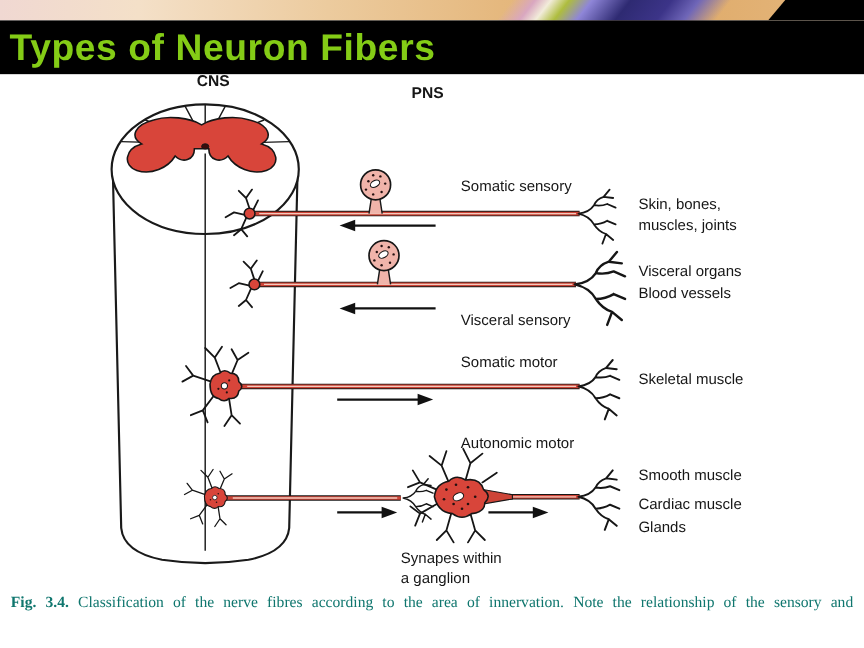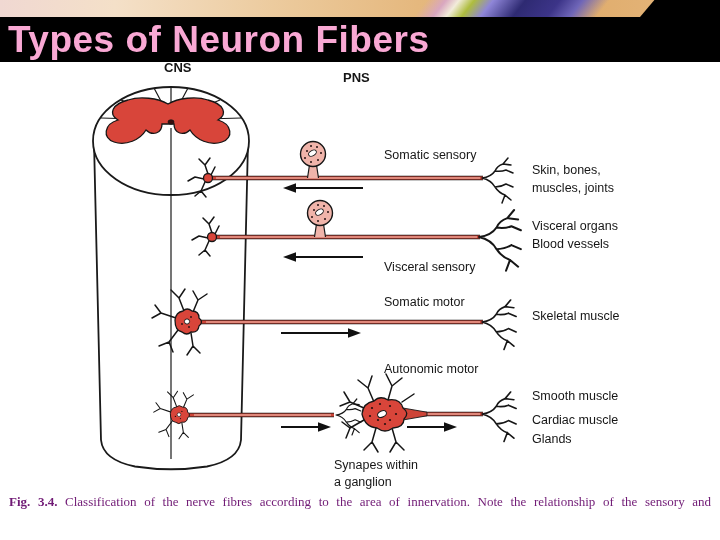--- a/index.html
+++ b/index.html
@@ -7,42 +7,42 @@
        font-family:"Liberation Sans",sans-serif;}
   
   .strip{position:absolute;top:0;left:0;width:720px;height:17px;overflow:hidden;
          background:linear-gradient(90deg,#f0d8d2 0%,#f4e0c8 16%,#eccb9e 38%,#e5b87e 58%,#dfab6a 78%,#e3b377 92%);}
   .strip-band{position:absolute;top:-6px;left:420px;width:190px;height:30px;transform:skewX(-38deg);
          background:linear-gradient(90deg,rgba(240,216,210,0) 0%,#d9a7c0 10%,#f2ecda 17%,#aebd3e 25%,#8f86d8 35%,#2e2a72 52%,#3c3488 70%,#6f66b8 82%,rgba(227,179,119,0) 96%);}
   .strip-black{position:absolute;top:0;right:0;width:80px;height:17px;background:#000;
          clip-path:polygon(18% 0,100% 0,100% 100%,0 100%);}
   
   .titlebar{position:absolute;top:17px;left:0;width:720px;height:45px;background:#000;}
-  .titlebar h1{margin:0;padding:2px 0 0 8px;font-size:37px;line-height:42px;font-weight:bold;
-         color:#f9a8d4;letter-spacing:0.5px;}
+  .titlebar h1{margin:0;padding:2px 0 0 8px;font-size:31px;line-height:42px;font-weight:bold;
+         color:#84cc16;letter-spacing:0.5px;}
   
   .figure{position:absolute;top:62px;left:0;width:720px;height:428px;background:#fff;}
   svg{display:block;}
   .outline{fill:#ffffff;stroke:#1a1a1a;stroke-width:1.8;}
   .ink{stroke:#161616;fill:none;stroke-width:1.5;stroke-linecap:round;stroke-linejoin:round;}
   .ink-thin{stroke:#1a1a1a;fill:none;stroke-width:1.2;}
   .ax-out{stroke:#161616;stroke-width:4.6;fill:none;}
   .ax-red{stroke:#cd4437;stroke-width:3;fill:none;}
   .ax-hi{stroke:#f3c9bd;stroke-width:1.1;fill:none;}
   .soma{fill:#d8453a;stroke:#161616;stroke-width:1.3;}
   .pink{fill:#f0b4aa;}
   .dot{fill:#241010;}
   .nuc{fill:#ffffff;stroke:#161616;stroke-width:0.9;}
   .arrowline{stroke:#111;stroke-width:1.8;fill:none;}
   .arrowhead{fill:#111;stroke:none;}
   .dlabel{font:12.5px "Liberation Sans",sans-serif;fill:#161616;}
   .dbold{font:bold 13px "Liberation Sans",sans-serif;fill:#161616;}
   
   .caption{position:absolute;top:490px;left:0;width:720px;height:50px;background:#fff;
-         font-family:"Liberation Serif",serif;color:#701a75;}
+         font-family:"Liberation Serif",serif;color:#0f766e;}
   .caption .cap-inner{margin:3px 9px 0 9px;font-size:13px;line-height:17.5px;}
   .cap-line1{text-align:justify;text-align-last:justify;}
   .cap-line2{text-align:left;}
 </style>
 </head>
 <body>
 
 <div class="strip">
   <div class="strip-band"></div>
   <div class="strip-black"></div>

